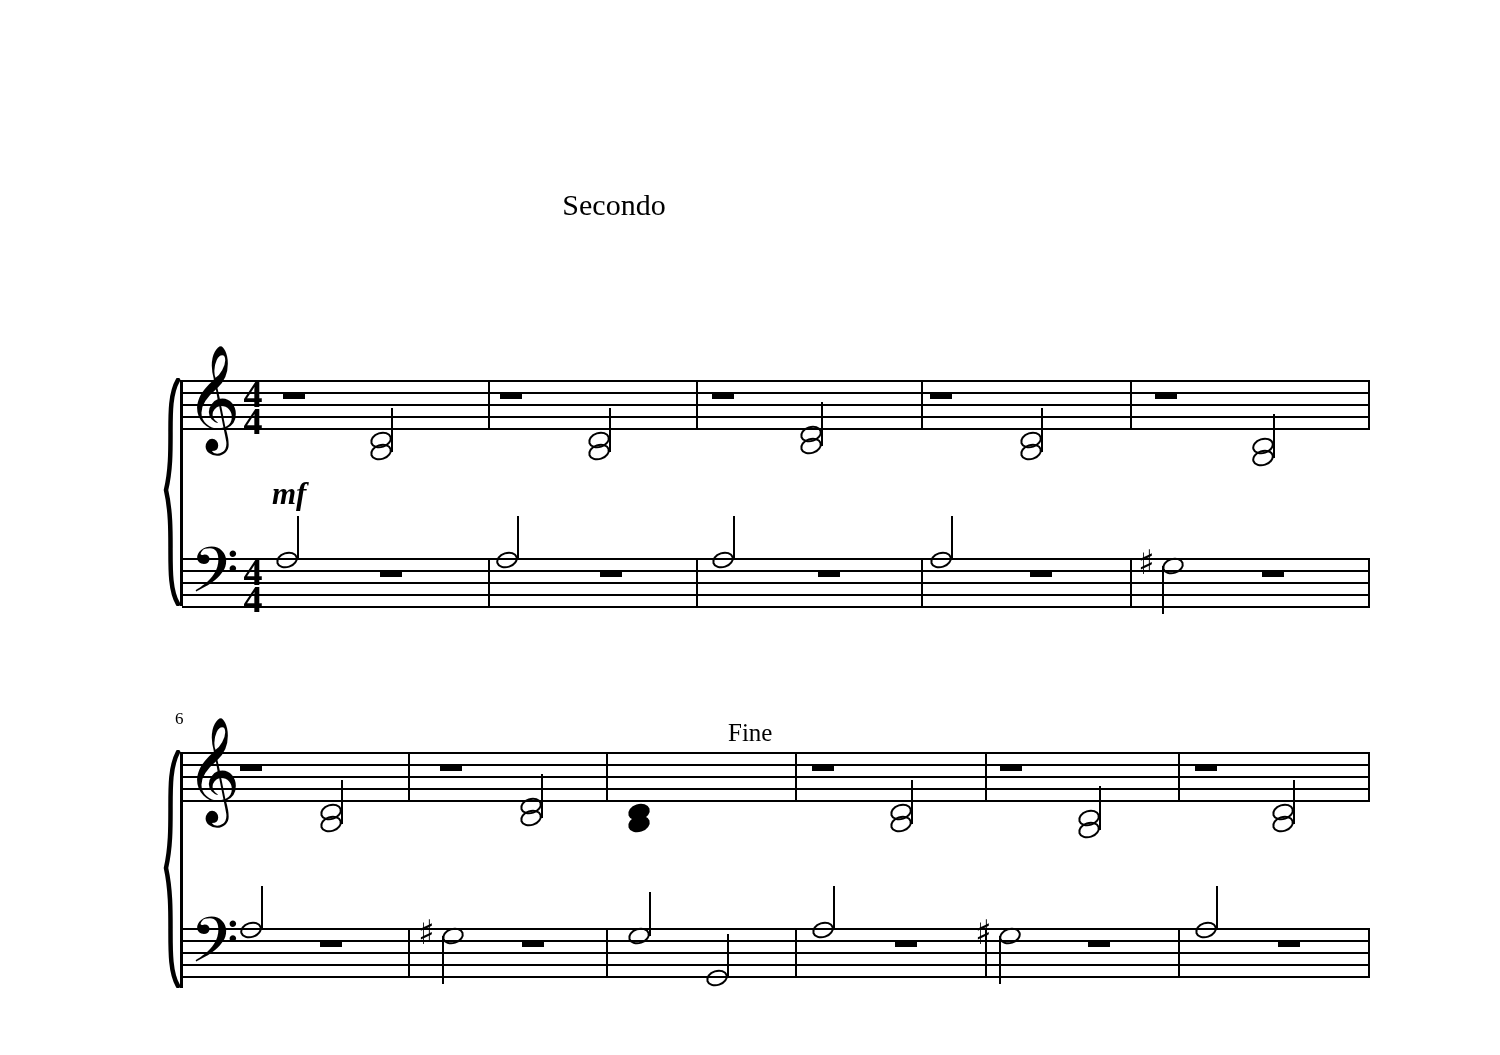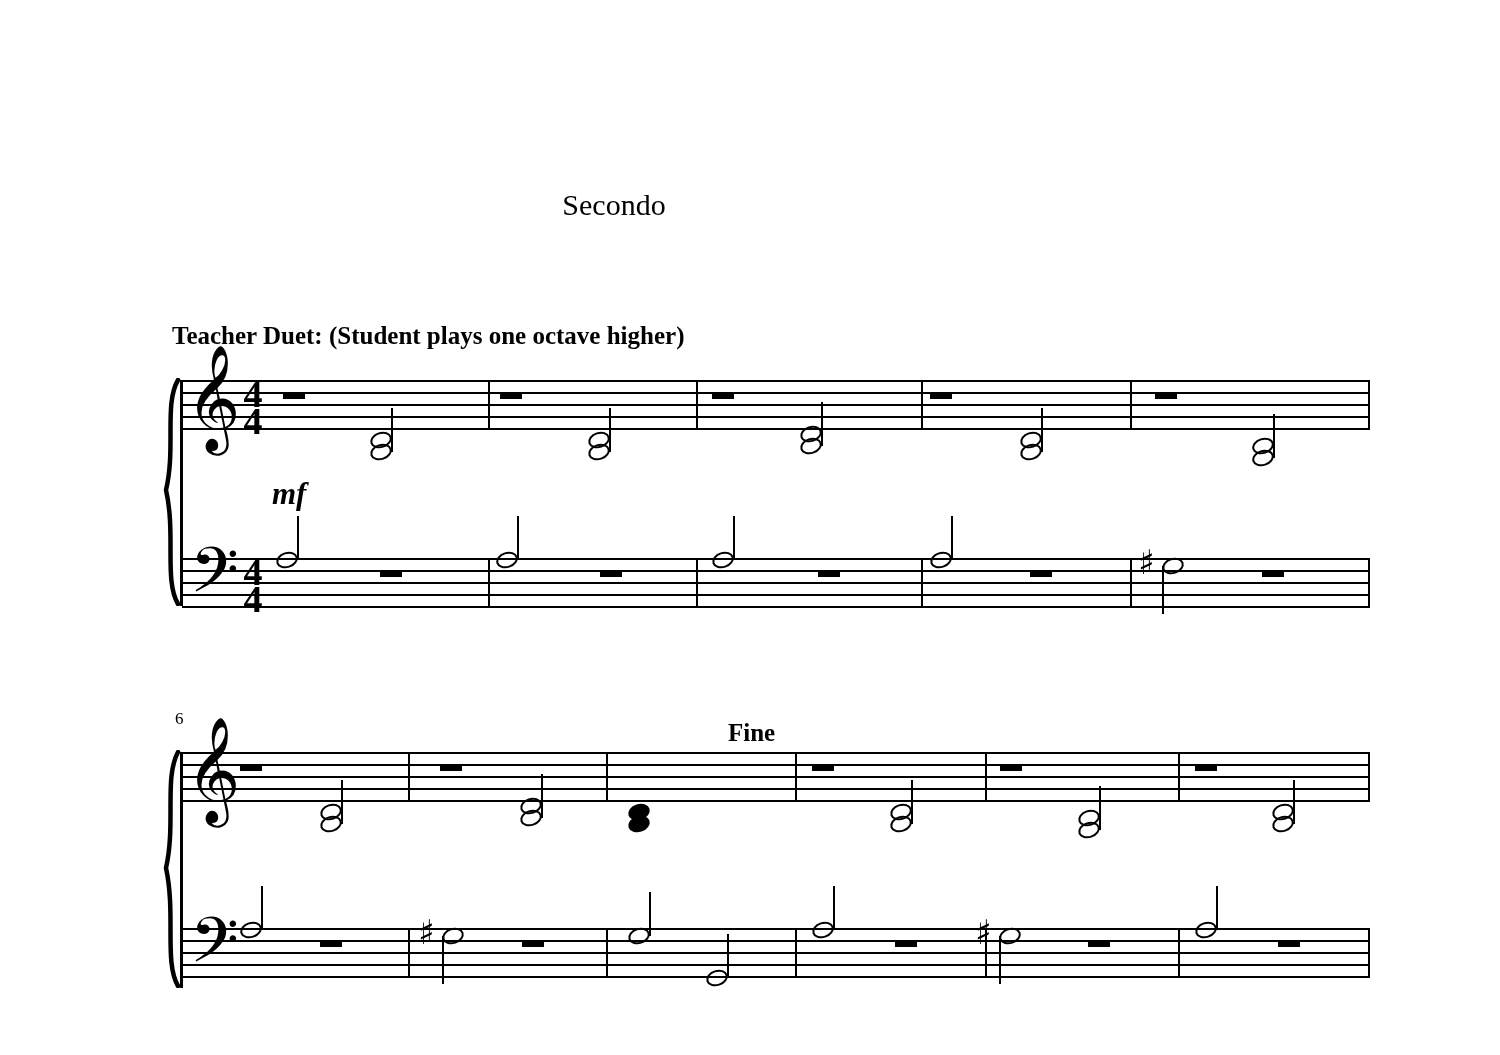--- a/index.html
+++ b/index.html
@@ -44,21 +44,21 @@
     top: 322px;
     left: 172px;
     font-size: 25px;
     font-weight: bold;
   }
   .fine {
     position: absolute;
     top: 719px;
     left: 728px;
     font-size: 25px;
-    font-weight: bold;
+    font-weight: normal;
   }
   .measure-number {
     position: absolute;
     top: 709px;
     left: 175px;
     font-size: 17px;
     font-style: normal;
   }
   .dynamic {
     position: absolute;
@@ -170,21 +170,20 @@
     font-size: 34px;
     line-height: 1;
   }
 </style>
 </head>
 <body>
 
 <div class="sheet">
 
   <div class="subtitle">Secondo</div>
-  <div class="instruction">Teacher Duet: (Student plays one octave higher)</div>
 
   <div class="system" style="top:360px;">
 
     <div class="brace" style="top:18px;">
       <svg width="26" height="228" viewBox="0 0 26 228">
         <path d="M22 2 C8 26, 20 70, 10 112 C20 156, 8 202, 22 226" fill="none" stroke="#000" stroke-width="4.5" stroke-linecap="round"></path>
       </svg>
     </div>
     <div class="sysbar" style="top:20px; height:226px;"></div>
 

